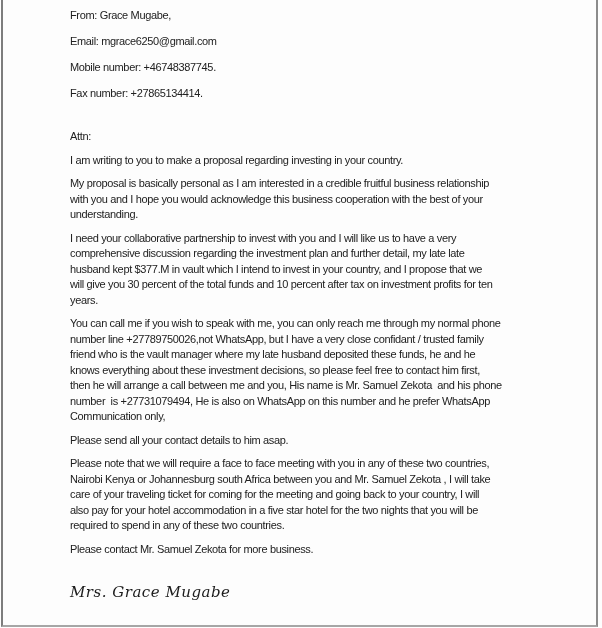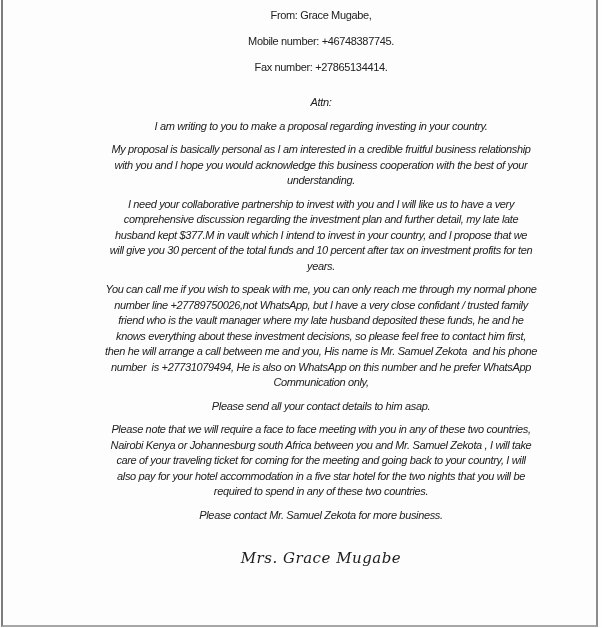--- a/index.html
+++ b/index.html
@@ -7,21 +7,20 @@
     padding: 0;
     background: #ffffff;
   }
   .viewport {
     position: relative;
     width: 602px;
     height: 628px;
     background: #fefefe;
     overflow: hidden;
     font-family: "Liberation Sans", sans-serif;
-    text-align: center;
   }
   .page {
     position: absolute;
     top: 0;
     left: 1px;
     right: 4px;
     bottom: 1px;
     background: #fdfdfd;
     border-left: 2px solid #7d7d7d;
     border-right: 2px solid #8c8c8c;
@@ -34,23 +33,22 @@
     color: #212121;
     font-size: 11px;
     letter-spacing: -0.35px;
     line-height: 15.5px;
   }
   .hdr {
     margin: 0 0 10.5px 0;
     white-space: pre;
   }
   .para {
-    margin: 0 0 8px 0;
+    margin: 8px 0 8px 0;
     white-space: pre;
-    font-style: italic;
   }
   .blank-line-sm { height: 9px; }
   .blank-line-lg { height: 18px; }
   .signature {
     font-family: "DejaVu Serif", serif;
     font-style: italic;
     font-size: 15px;
     letter-spacing: 0.5px;
     color: #1c1c1c;
     margin-top: 2px;
@@ -58,20 +56,21 @@
   }
 </style>
 </head>
 <body>
 
 <div class="viewport">
   <div class="page">
     <div class="letter">
 
       <p class="hdr">From: Grace Mugabe,</p>
+      <p class="hdr">Email: mgrace6250@gmail.com</p>
       <p class="hdr">Mobile number: +46748387745.</p>
       <p class="hdr">Fax number: +27865134414.</p>
 
       <div class="blank-line-sm"></div>
 
       <p class="para">Attn:</p>
 
       <p class="para">I am writing to you to make a proposal regarding investing in your country.</p>
       <p class="para">My proposal is basically personal as I am interested in a credible fruitful business relationship
 with you and I hope you would acknowledge this business cooperation with the best of your

